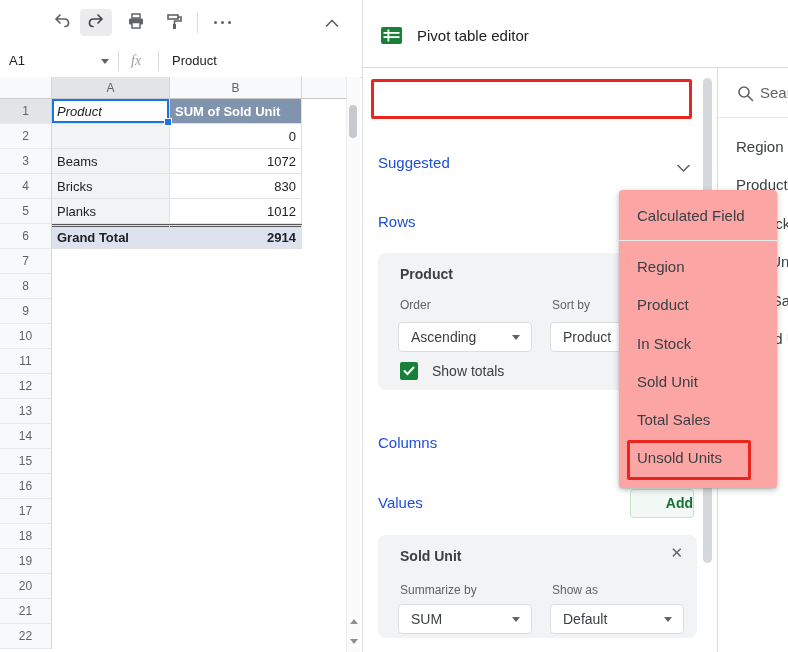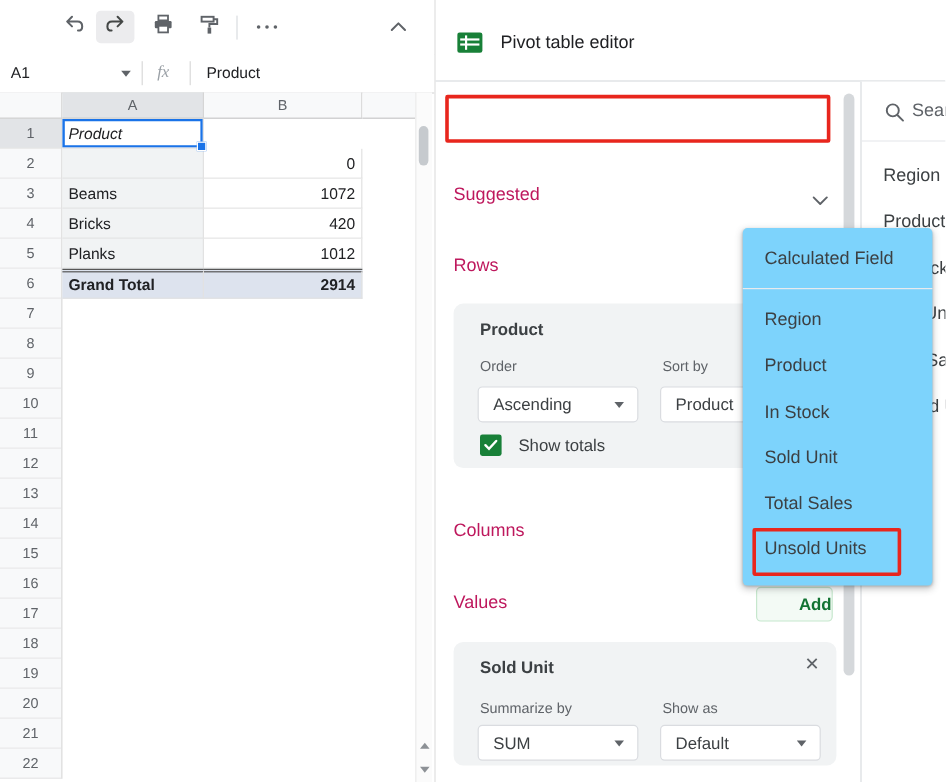--- a/index.html
+++ b/index.html
@@ -55,21 +55,21 @@
   .stepper{position:absolute;left:349px;width:9px;height:9px;display:flex;align-items:center;justify-content:center;}
   .tri-up{width:0;height:0;border-left:4px solid transparent;border-right:4px solid transparent;border-bottom:5px solid #8d9196;}
   .tri-dn{width:0;height:0;border-left:4px solid transparent;border-right:4px solid transparent;border-top:5px solid #8d9196;}
   
   #panel-border{left:362px;top:0;width:1px;height:652px;background:#e0e0e0;}
   #panel-title{left:417px;top:25px;height:21px;line-height:21px;font-size:15px;color:#202124;}
   #panel-hline{left:363px;top:67px;width:425px;height:1px;background:#dadce0;}
   #range-box{left:374px;top:81px;width:315px;height:36px;}
   #range-text{position:absolute;left:10px;top:0;line-height:36px;font-size:14px;color:#3c4043;}
   #range-grid-icon{position:absolute;left:281px;top:9px;}
-  .plabel{font-size:15px;color:#be185d;height:26px;line-height:26px;}
+  .plabel{font-size:15px;color:#1d4ed8;height:26px;line-height:26px;}
   #lbl-suggested{left:378px;top:150px;}
   #sug-chevron{left:677px;top:158px;}
   #lbl-rows{left:378px;top:209px;}
   #lbl-columns{left:378px;top:430px;}
   #lbl-values{left:378px;top:490px;}
   .card{background:#f1f3f4;border-radius:8px;}
   #rows-card{left:378px;top:253px;width:314px;height:137px;}
   #values-card{left:378px;top:535px;width:319px;height:103px;}
   .card-title{position:absolute;left:22px;top:10px;height:22px;line-height:22px;font-size:14px;font-weight:bold;color:#3c4043;}
   .small-lbl{position:absolute;font-size:12px;color:#5f6368;height:16px;line-height:16px;}
@@ -83,21 +83,21 @@
   #vc-close{position:absolute;right:14px;top:9px;font-size:15px;color:#5f6368;}
   #panel-thumb{left:703px;top:78px;width:9px;height:485px;background:#d5d8db;border-radius:5px;z-index:3;}
   
   #fields-panel{left:717px;top:68px;width:130px;height:584px;background:#fff;border-left:1px solid #dadce0;box-sizing:border-box;z-index:5;}
   #search-row{position:absolute;left:0;top:0;width:130px;height:50px;border-bottom:1px solid #e8eaed;box-sizing:border-box;}
   #search-icon{position:absolute;left:19px;top:17px;}
   #search-text{position:absolute;left:42px;top:9px;height:32px;line-height:32px;font-size:15px;color:#5f6368;}
   #fields-items{position:absolute;left:0;top:59px;width:130px;}
   .field-item{height:38.5px;display:flex;align-items:center;padding-left:18px;font-size:15px;color:#3c4043;}
   
-  #menu{left:619px;top:190px;width:158px;height:298px;background:#7dd3fc;border-radius:4px;z-index:20;box-sizing:border-box;padding-top:6px;
+  #menu{left:619px;top:190px;width:158px;height:298px;background:#fca5a5;border-radius:4px;z-index:20;box-sizing:border-box;padding-top:6px;
         box-shadow:0 2px 6px rgba(60,64,67,.3),0 1px 2px rgba(0,0,0,.15);}
   .menu-item{height:38.3px;display:flex;align-items:center;padding-left:18px;font-size:15px;color:#3c4043;}
   .menu-divider{height:1px;background:#e8eaed;margin:6px 0;}
   
   .annot{border:3px solid #e8261d;border-radius:2px;z-index:30;pointer-events:none;box-sizing:border-box;}
   #annot-range{left:371px;top:79px;width:321px;height:40px;}
   #annot-unsold{left:627px;top:440px;width:124px;height:40px;}
 </style>
 </head>
 <body>
@@ -188,26 +188,27 @@
       <div class="rownum">17</div>
       <div class="rownum">18</div>
       <div class="rownum">19</div>
       <div class="rownum">20</div>
       <div class="rownum">21</div>
       <div class="rownum">22</div>
     </div>
 
   <div id="pivot-cells" class="abs">
       <div class="cell ca a1" style="top: 0px;">Product<div class="fh"></div></div>
+      <div class="cell cb hdr" style="top: 0px;">SUM of Sold Unit</div>
       <div class="cell ca band" style="top: 25px;"></div>
       <div class="cell cb num" style="top: 25px;">0</div>
       <div class="cell ca band" style="top: 50px;">Beams</div>
       <div class="cell cb num" style="top: 50px;">1072</div>
       <div class="cell ca band" style="top: 75px;">Bricks</div>
-      <div class="cell cb num" style="top: 75px;">420</div>
+      <div class="cell cb num" style="top: 75px;">830</div>
       <div class="cell ca band" style="top: 100px;">Planks</div>
       <div class="cell cb num" style="top: 100px;">1012</div>
       <div class="cell ca tot dbl" style="top: 125px;">Grand Total</div>
       <div class="cell cb tot num dbl" style="top: 125px;">2914</div>
     </div>
 
   <div id="sheet-scroll" class="abs"></div>
   <div id="sheet-thumb" class="abs"></div>
   <div class="stepper" style="top:617px">
       <span class="tri-up"></span>

